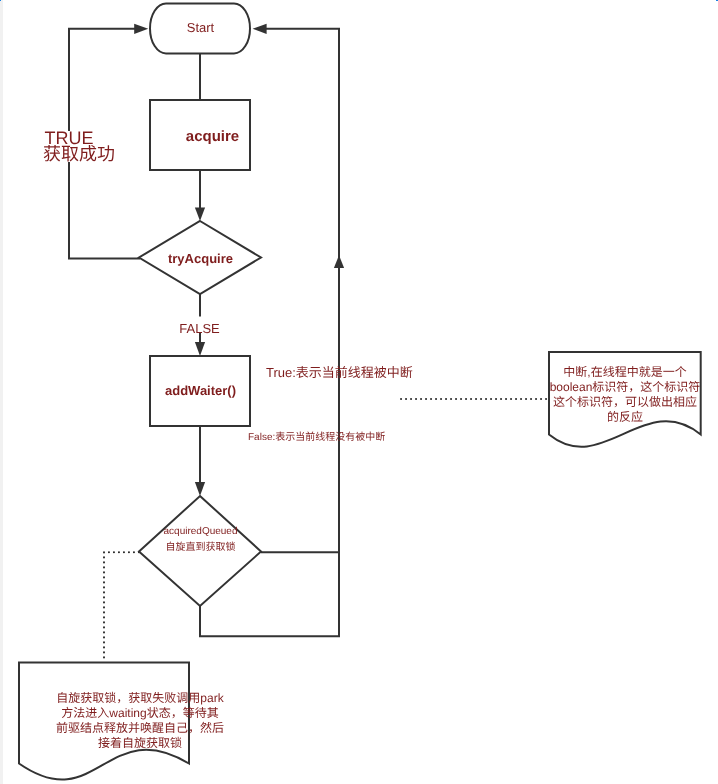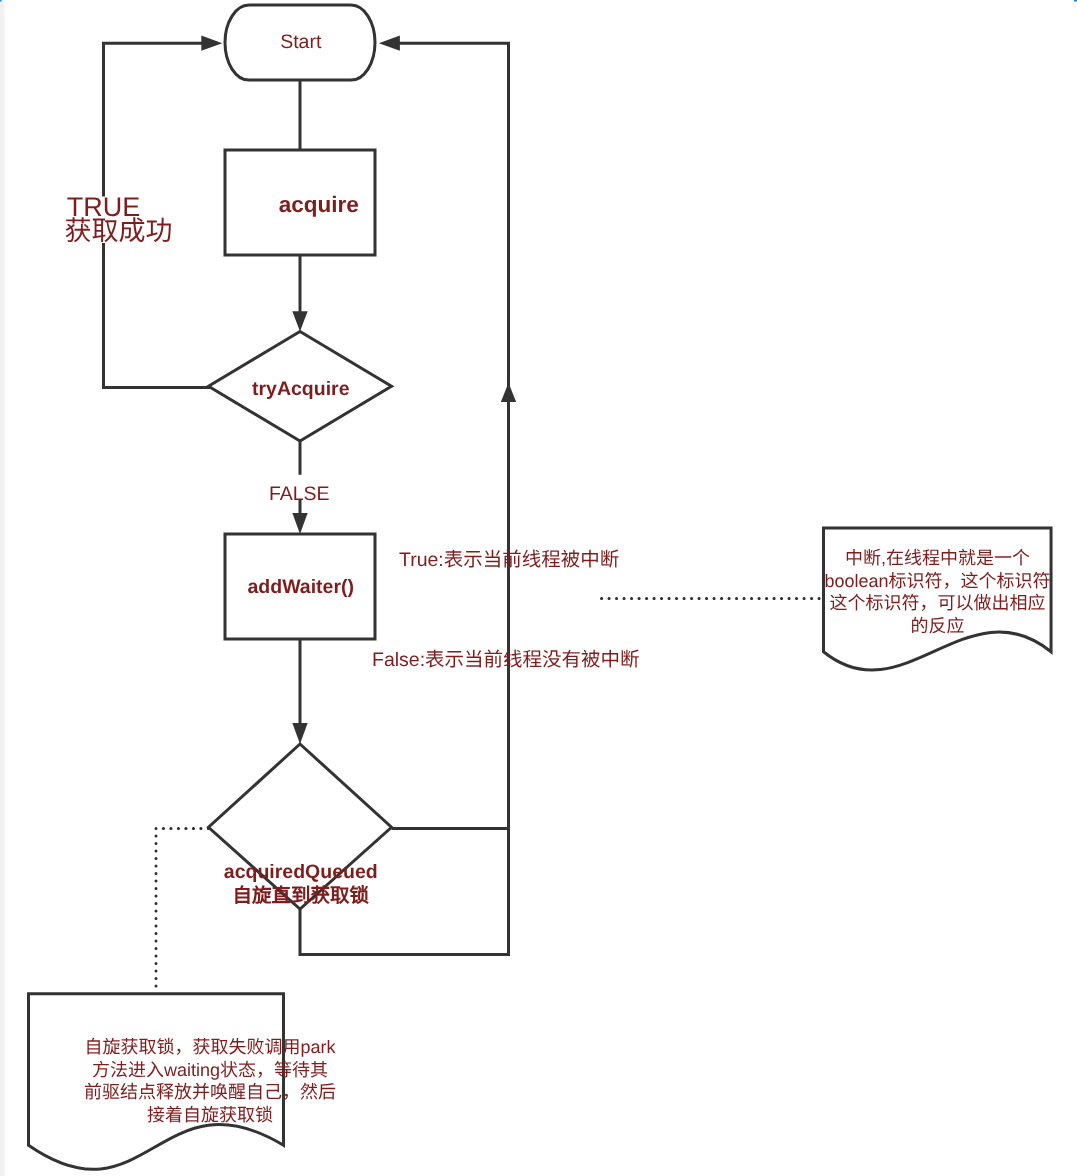--- a/index.html
+++ b/index.html
@@ -65,32 +65,32 @@
     <polygon class="shape" points="200,496 261,551.5 200,606 139,551.5"></polygon>
 
     <path class="shape" d="M19 662.5 L189 662.5 L189 763.5 C106.7 714.01 96.98 817.44 19 763.5 Z"></path>
     <path class="shape" d="M549 352 L700.7 352 L700.7 434.5 C644.85 389.45 602.3 477.59 549 434.5 Z"></path>
   </svg>
 
   <div class="tlbl" style="left:150px;top:20px;width:101px;font-size:13px;">Start</div>
   <div class="tlbl" style="left:150px;top:127.5px;width:101px;font-size:15px;font-weight:bold;margin-left:12px;">acquire</div>
   <div class="tlbl" style="left:150px;top:250.5px;width:101px;font-size:13px;font-weight:bold;">tryAcquire</div>
   <div class="tlbl" style="left:150px;top:382.5px;width:101px;font-size:13px;font-weight:bold;">addWaiter()</div>
-  <div class="tlbl" style="left:125px;top:573px;width:151px;font-size:13px;font-weight:bold;line-height:16px;">
+  <div class="tlbl" style="left:125px;top:524px;width:151px;font-size:10px;font-weight:normal;line-height:16px;">
     <div>acquiredQueued</div>
     <div>自旋直到获取锁</div>
   </div>
 
   <div class="tlbl" style="left:43px;top:129.5px;width:52px;font-size:18px;line-height:16.5px;">
     <div>TRUE</div>
     <div>获取成功</div>
   </div>
   <div class="tlbl" style="left:175px;top:321px;width:49px;font-size:13px;line-height:16.5px;">FALSE</div>
 
-  <div class="tlbl" style="left:248px;top:432px;font-size:13px;text-align:center;">False:表示当前线程没有被中断</div>
+  <div class="tlbl" style="left:248px;top:432px;font-size:10px;text-align:center;">False:表示当前线程没有被中断</div>
 
   <div class="tlbl" style="left:17px;top:691px;width:174px;font-size:12px;line-height:15px;margin-left:36px;">
     <div>自旋获取锁，获取失败调用park</div>
     <div>方法进入waiting状态，等待其</div>
     <div>前驱结点释放并唤醒自己，然后</div>
     <div>接着自旋获取锁</div>
   </div>
 
   <div class="tlbl" style="left:549px;top:365px;width:152px;font-size:12px;line-height:15px;">
     <div>中断,在线程中就是一个</div>

